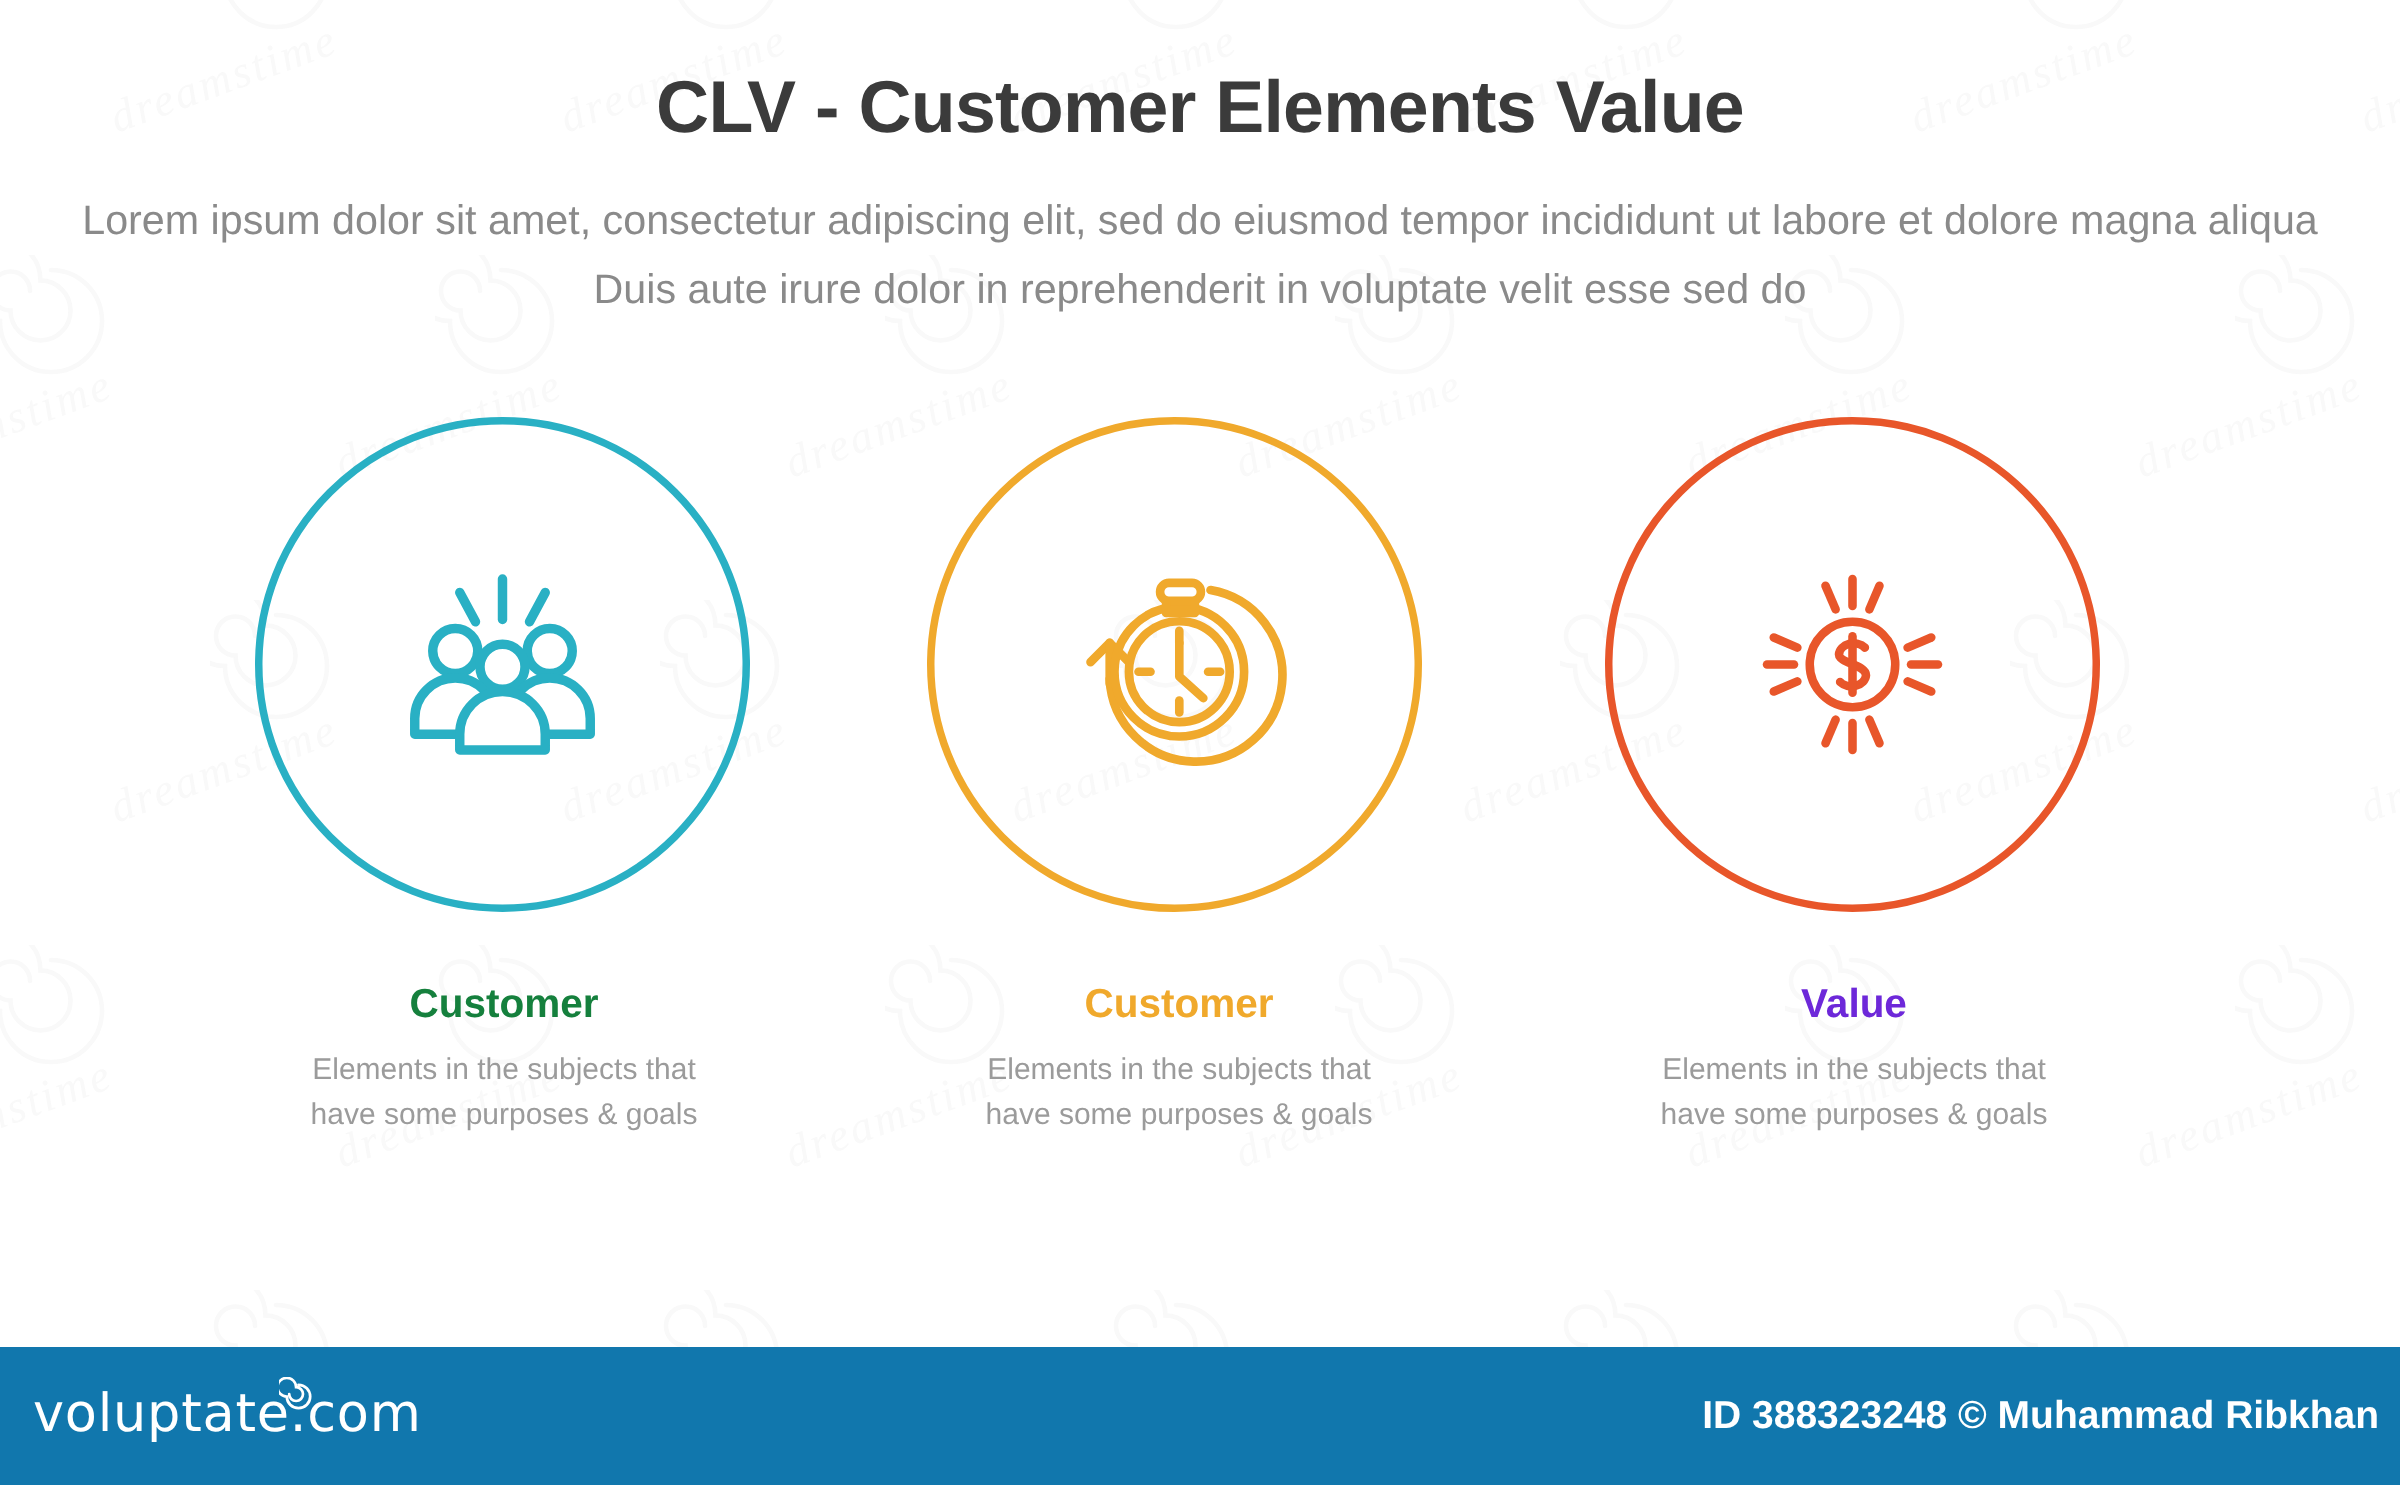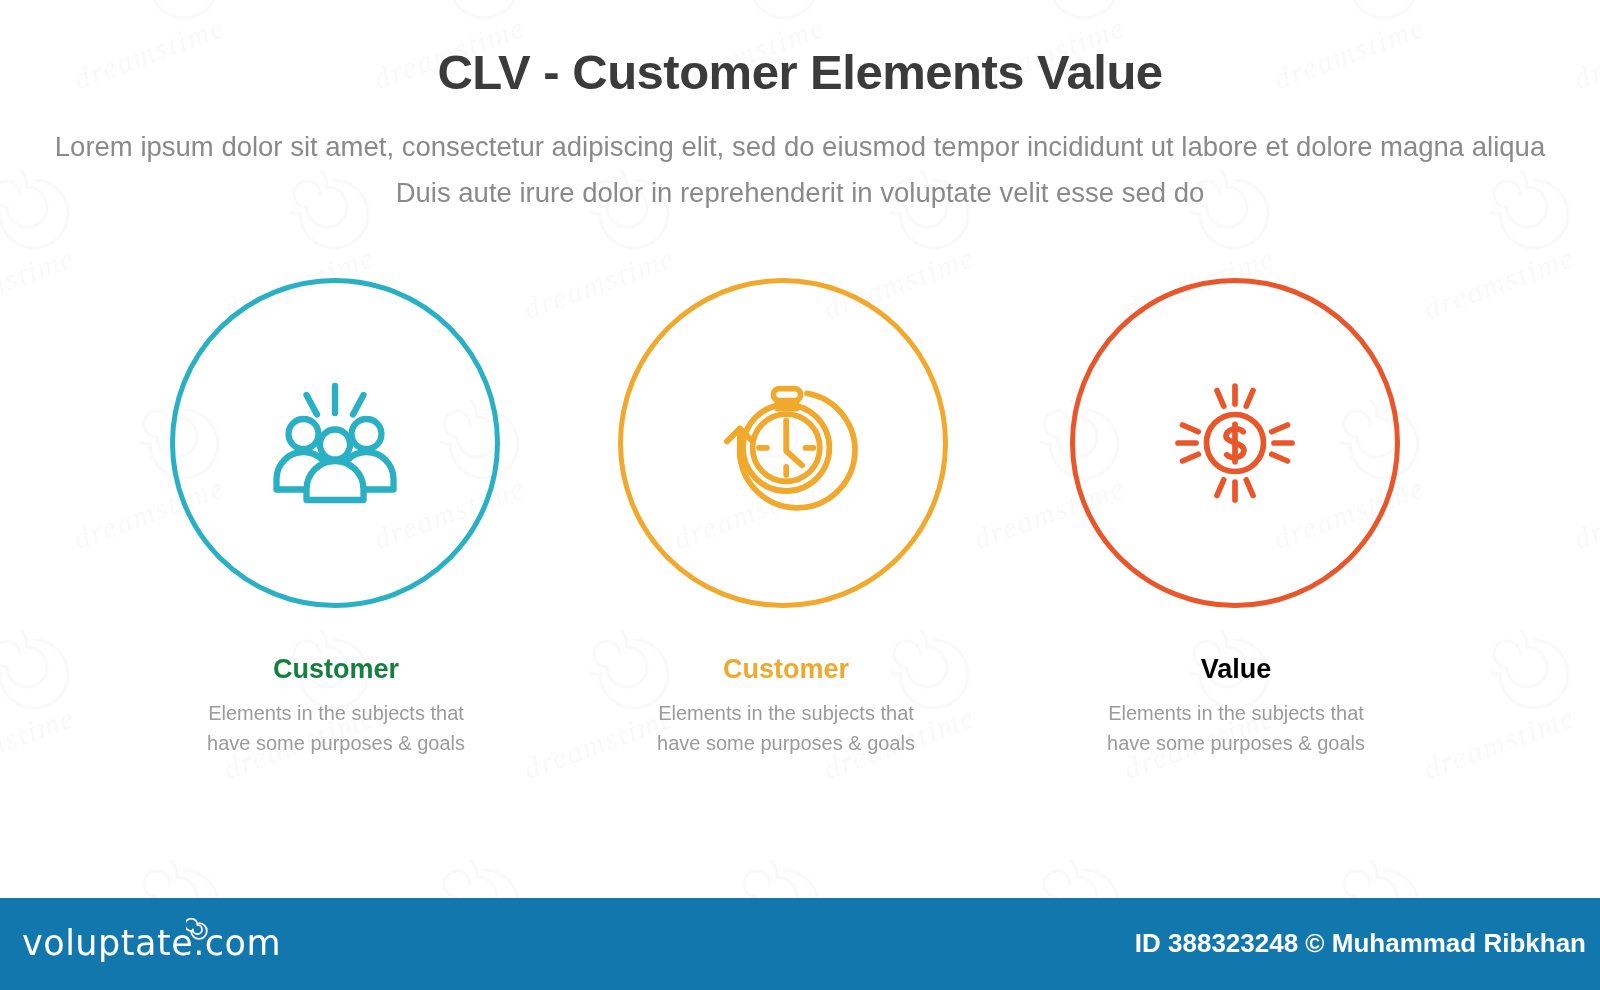--- a/index.html
+++ b/index.html
@@ -392,21 +392,21 @@
               <line x1="15" y1="38" x2="25.5" y2="42.5"></line>
               <line x1="15" y1="62" x2="25.5" y2="57.5"></line>
 
               <line x1="76" y1="50" x2="88" y2="50"></line>
               <line x1="85" y1="38" x2="74.5" y2="42.5"></line>
               <line x1="85" y1="62" x2="74.5" y2="57.5"></line>
             </g>
           </svg>
         </div>
       </div>
-      <div class="card-title" id="title-3" style="color: #000000;">Value</div>
+      <div class="card-title" id="title-3" style="color: #6d28d9;">Value</div>
       <div class="card-desc">Elements in the subjects that
 have  some purposes &amp; goals</div>
     </div>
 
   </div>
 
   <div class="footer" id="footer-bar" style="background: rgb(17, 119, 173);">
     <div class="ds-logo">
       <span class="ds-logo-text">voluptate.com</span>
       <span class="ds-spiral">

